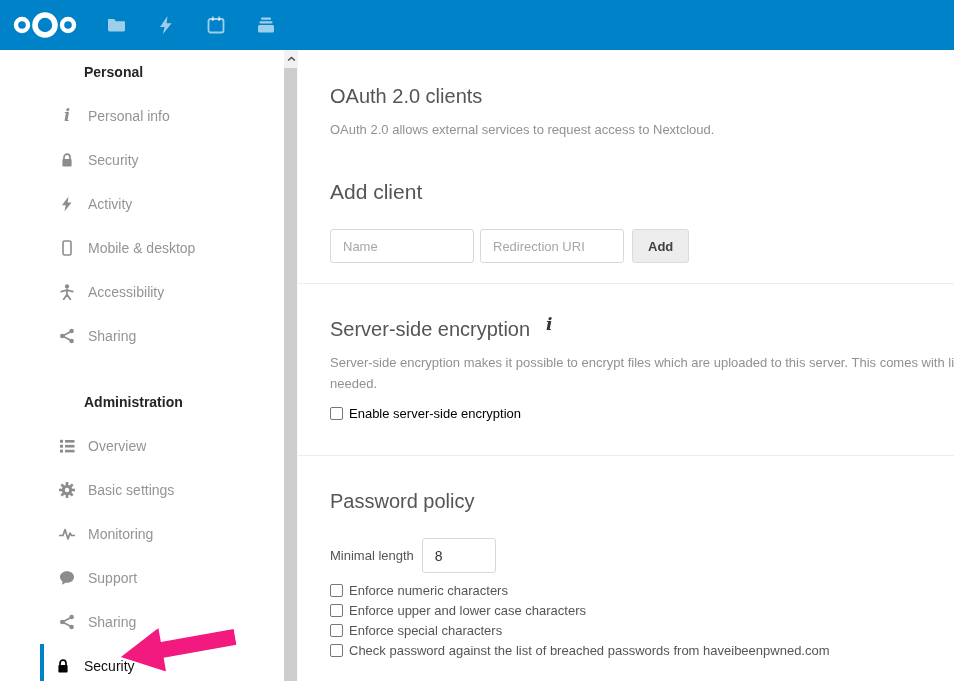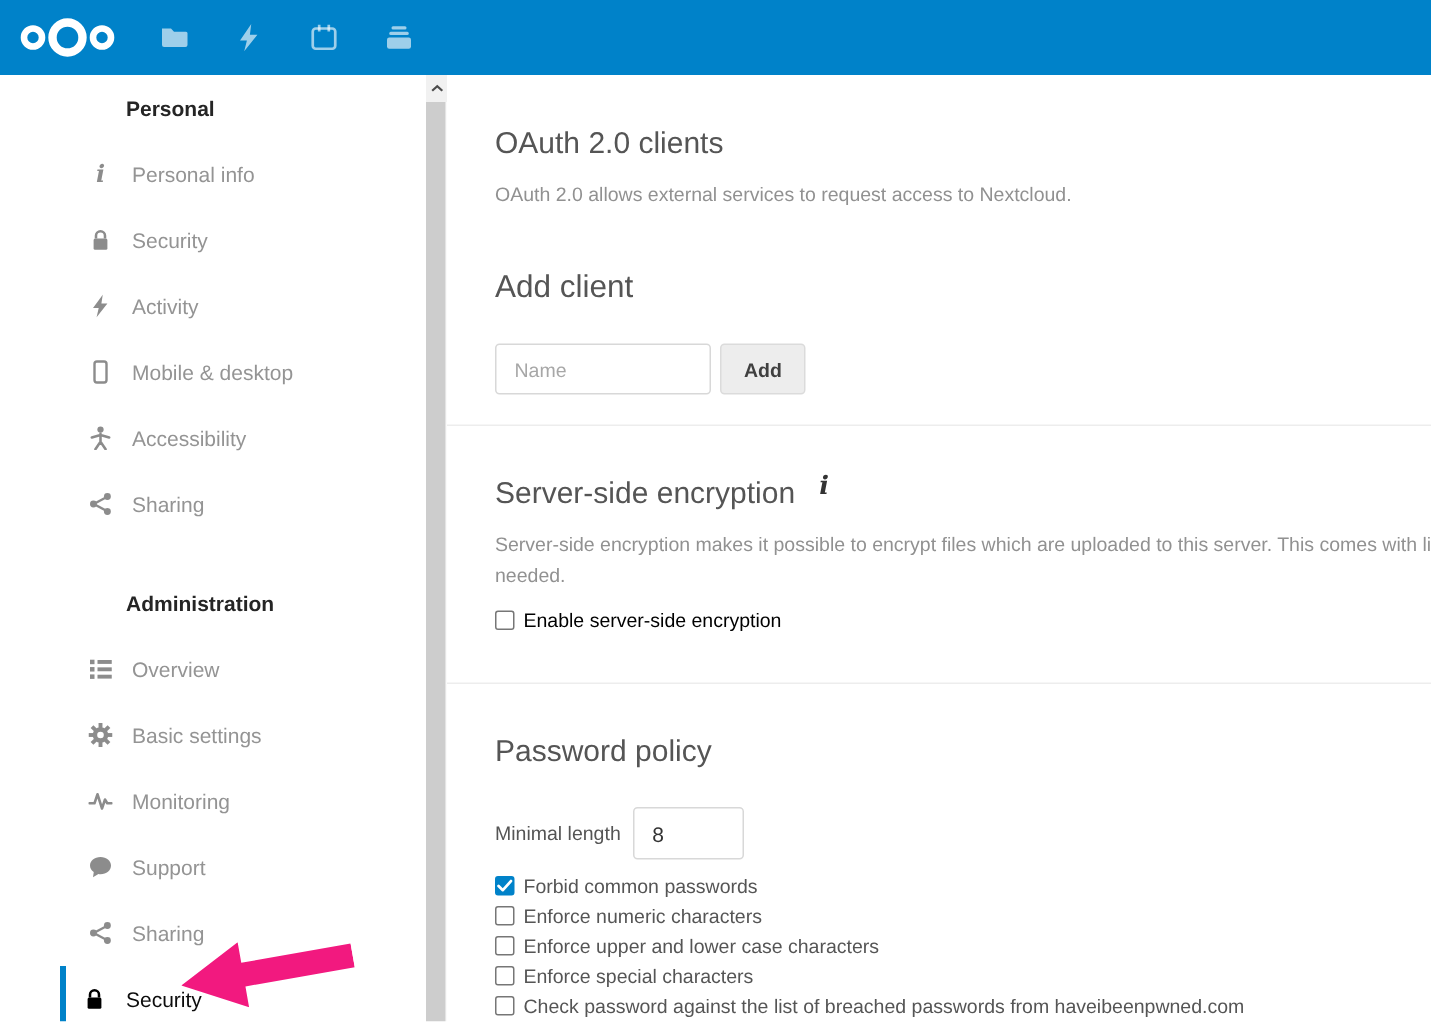--- a/index.html
+++ b/index.html
@@ -271,20 +271,21 @@
 </div>
 
 <div class="main">
 
   <section class="sec sec-oauth">
     <h2>OAuth 2.0 clients</h2>
     <p class="desc">OAuth 2.0 allows external services to request access to Nextcloud.</p>
     <h3 class="add-client-label">Add client</h3>
     <div class="oauth-form">
       <input class="txt-input in-name" type="text" placeholder="Name" style="">
+      <input class="txt-input in-uri" type="text" placeholder="Redirection URI" style="">
       <button class="btn-add">Add</button>
     </div>
   </section>
 
   <section class="sec sec-enc">
     <div class="enc-title-row">
       <h2>Server-side encryption</h2>
       <span class="info-i">i</span>
     </div>
     <p class="desc desc-nowrap">Server-side encryption makes it possible to encrypt files which are uploaded to this server. This comes with limitations like a performance penalty, so enable this only if</p>
@@ -297,28 +298,20 @@
     </div>
   </section>
 
   <section class="sec sec-pwd">
     <h2>Password policy</h2>
     <div class="minlen-row">
       <span class="minlen-label">Minimal length</span>
       <input class="txt-input in-minlen" type="text" value="8" style="">
     </div>
     <div class="policy-list">
-      <div class="cb-row">
-        <span class="cb checked">
-          <svg viewBox="0 0 12 12" fill="none" stroke="#fff" stroke-width="2" stroke-linecap="round" stroke-linejoin="round">
-              <polyline points="1.5,6.2 4.6,9.2 10.5,2.6"></polyline>
-            </svg>
-        </span>
-        <label class="cb-label">Forbid common passwords</label>
-      </div>
       <div class="cb-row">
         <span class="cb">
           
         </span>
         <label class="cb-label">Enforce numeric characters</label>
       </div>
       <div class="cb-row">
         <span class="cb">
           
         </span>

